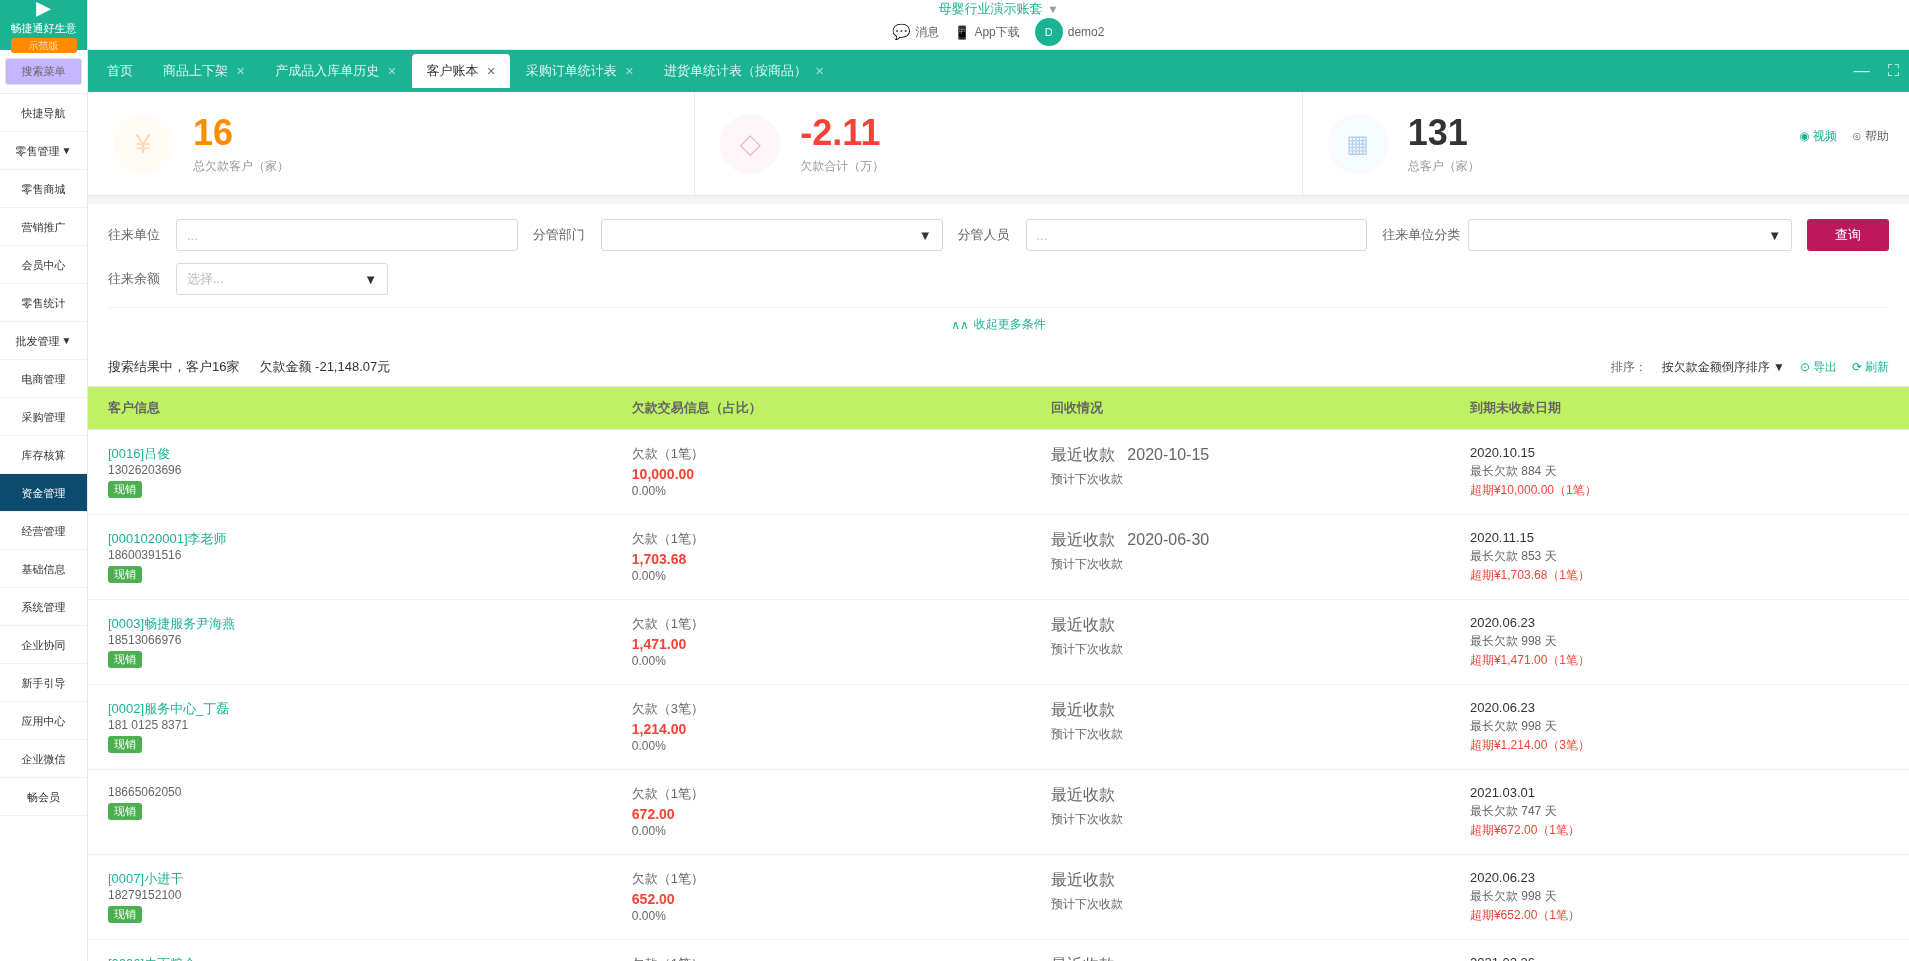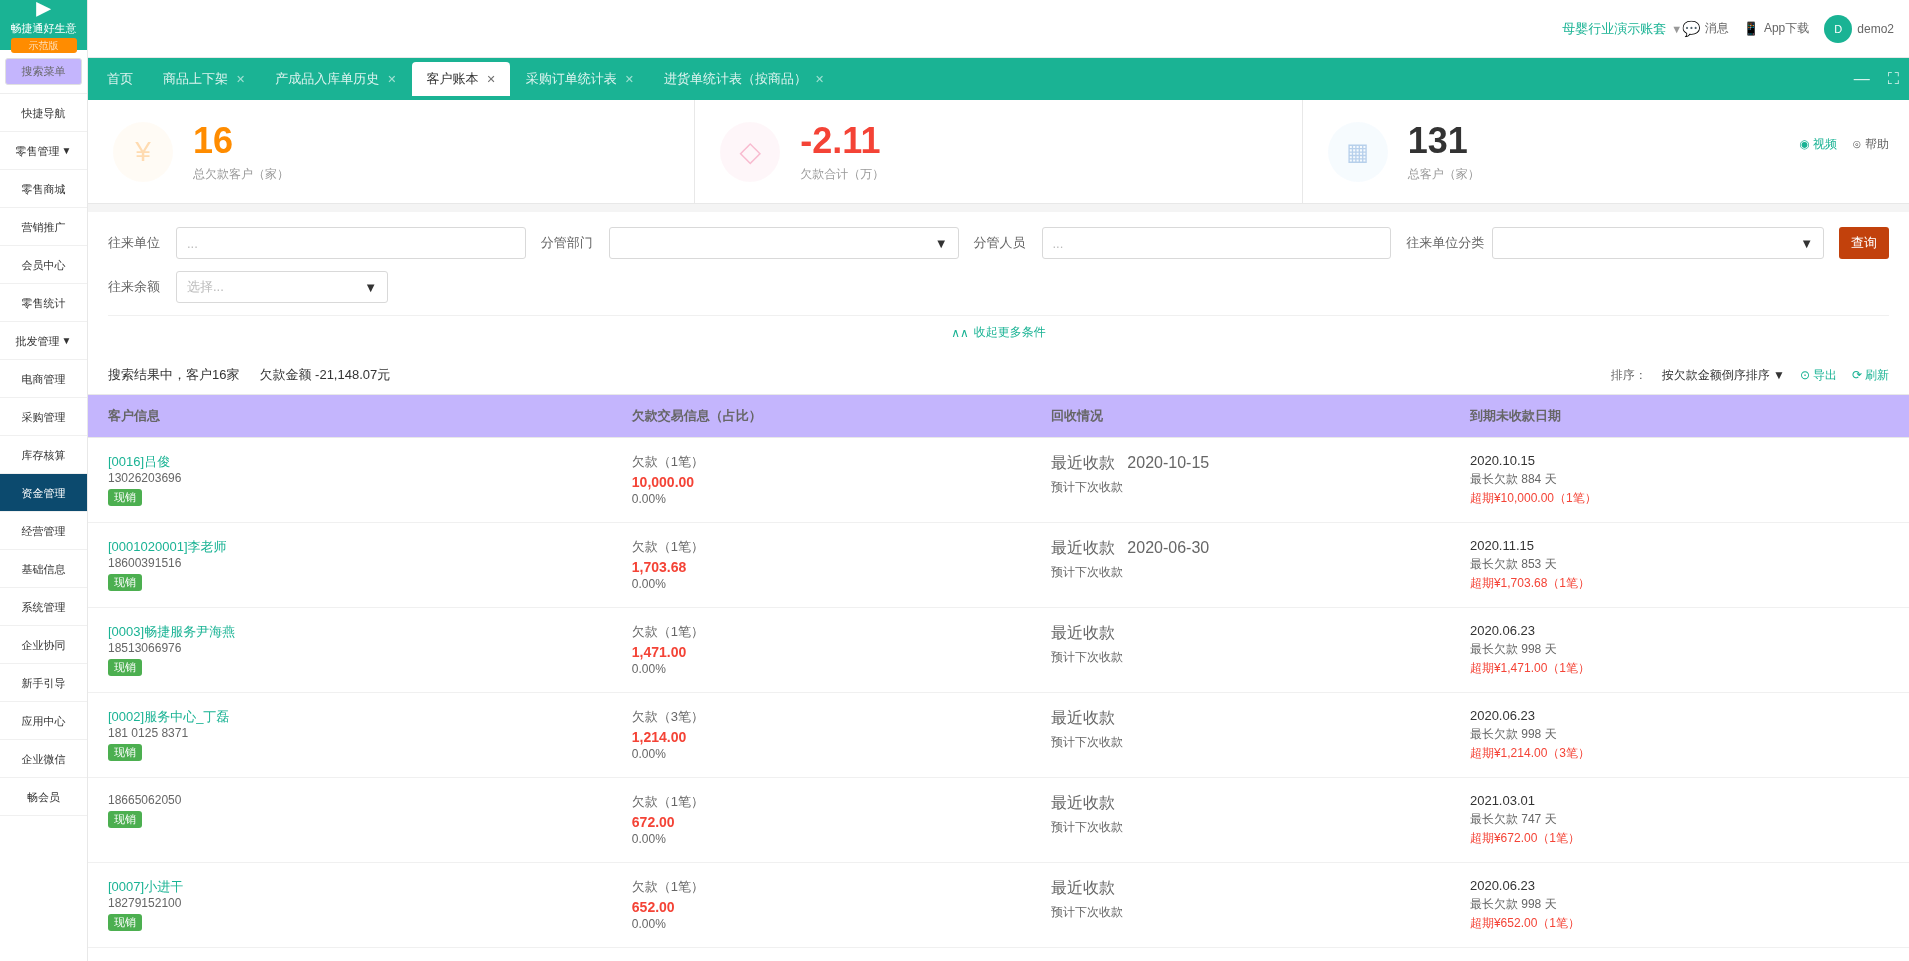--- a/index.html
+++ b/index.html
@@ -15,21 +15,21 @@
     .sidebar-search { padding: 8px 5px; border-bottom: 1px solid #eee; }
     .sidebar-search-btn { width: 100%; background: #c4b5fd; border: 1px solid #e0e0e0; border-radius: 3px; padding: 5px 3px; font-size: 11px; color: #666; text-align: center; cursor: pointer; }
     .sidebar-nav-item { padding: 10px 5px; text-align: center; font-size: 12px; color: #333; cursor: pointer; border-bottom: 1px solid #f0f0f0; }
     .sidebar-nav-item.active { background: #0c4a6e; color: #fff; }
     .sidebar-nav-item .nav-label { font-size: 11px; margin-top: 2px; }
 
     
     .main-content { flex: 1; display: flex; flex-direction: column; overflow: hidden; }
 
     
-    .topbar { height: 58px; background: #fff; display: flex; align-items: center; justify-content: flex-end; padding: 0 15px; border-bottom: 1px solid #e8e8e8; }
+    .topbar { height: 50px; background: #fff; display: flex; align-items: center; justify-content: flex-start; padding: 0 15px; border-bottom: 1px solid #e8e8e8; flex-direction: column; }
     .topbar-left { display: flex; align-items: center; gap: 10px; font-size: 12px; color: #666; }
     .topbar-brand { display: flex; align-items: center; gap: 5px; }
     .topbar-right { display: flex; align-items: center; gap: 15px; font-size: 12px; color: #666; }
     .topbar-msg { display: flex; align-items: center; gap: 4px; cursor: pointer; }
     .topbar-app { display: flex; align-items: center; gap: 4px; cursor: pointer; }
     .topbar-user { display: flex; align-items: center; gap: 5px; cursor: pointer; }
     .user-avatar { width: 28px; height: 28px; border-radius: 50%; background: #1ab394; display: flex; align-items: center; justify-content: center; color: #fff; font-size: 11px; }
 
     
     .tab-bar { background: #1ab394; display: flex; align-items: center; height: 42px; padding: 0 5px; overflow-x: auto; }
@@ -58,34 +58,34 @@
     .stat-info { position: relative; }
 
     
     .filter-area { background: #fff; padding: 15px 20px; margin-top: 8px; }
     .filter-row { display: flex; align-items: center; gap: 15px; margin-bottom: 12px; }
     .filter-item { display: flex; align-items: center; gap: 8px; flex: 1; }
     .filter-label { color: #666; font-size: 13px; white-space: nowrap; min-width: 60px; }
     .filter-input { flex: 1; border: 1px solid #d9d9d9; border-radius: 3px; padding: 6px 10px; font-size: 13px; color: #333; background: #fff; display: flex; align-items: center; justify-content: space-between; min-height: 32px; }
     .filter-input.with-dots { color: #999; }
     .filter-select { flex: 1; border: 1px solid #d9d9d9; border-radius: 3px; padding: 6px 10px; font-size: 13px; color: #333; background: #fff; display: flex; align-items: center; justify-content: space-between; min-height: 32px; cursor: pointer; }
-    .filter-btn-orange { background: #c2410c; color: #fff; border: none; border-radius: 3px; padding: 7px 12px; font-size: 13px; cursor: pointer; }
+    .filter-btn-orange { background: #be185d; color: #fff; border: none; border-radius: 3px; padding: 7px 28px; font-size: 13px; cursor: pointer; }
     .collapse-row { display: flex; align-items: center; justify-content: center; gap: 5px; color: #1ab394; font-size: 12px; cursor: pointer; border-top: 1px solid #f0f0f0; padding-top: 8px; }
 
     
     .result-bar { background: #fff; padding: 10px 20px; display: flex; align-items: center; justify-content: space-between; border-bottom: 1px solid #e8e8e8; font-size: 13px; color: #333; }
     .result-bar-left { display: flex; gap: 20px; }
     .result-bar-right { display: flex; align-items: center; gap: 15px; font-size: 12px; color: #666; }
     .sort-label { color: #666; }
     .sort-value { color: #333; cursor: pointer; }
     .action-link { color: #1ab394; cursor: pointer; display: flex; align-items: center; gap: 3px; }
 
     
     .table-container { background: #fff; margin-top: 0; }
-    .table-header { display: grid; grid-template-columns: 2.5fr 2fr 2fr 2fr; padding: 12px 20px; background: #c4b5fd; border-bottom: 1px solid #e8e8e8; font-size: 13px; font-weight: bold; color: #666; }
+    .table-header { display: grid; grid-template-columns: 2.5fr 2fr 2fr 2fr; padding: 12px 20px; background: #bef264; border-bottom: 1px solid #e8e8e8; font-size: 13px; font-weight: bold; color: #666; }
     .table-row { display: grid; grid-template-columns: 2.5fr 2fr 2fr 2fr; padding: 15px 20px; border-bottom: 1px solid #f0f0f0; align-items: start; }
 
     .customer-id { color: #1ab394; cursor: pointer; font-size: 13px; }
     .customer-phone { color: #666; font-size: 12px; }
     .badge-green { background: #4caf50; color: #fff; border-radius: 3px; padding: 1px 6px; font-size: 11px; display: inline-block; margin-top: 4px; }
 
     .debt-count { color: #666; font-size: 13px; }
     .debt-amount { color: #f44336; font-size: 14px; font-weight: bold; margin-top: 3px; }
     .debt-percent { color: #666; font-size: 12px; margin-top: 2px; }
 

